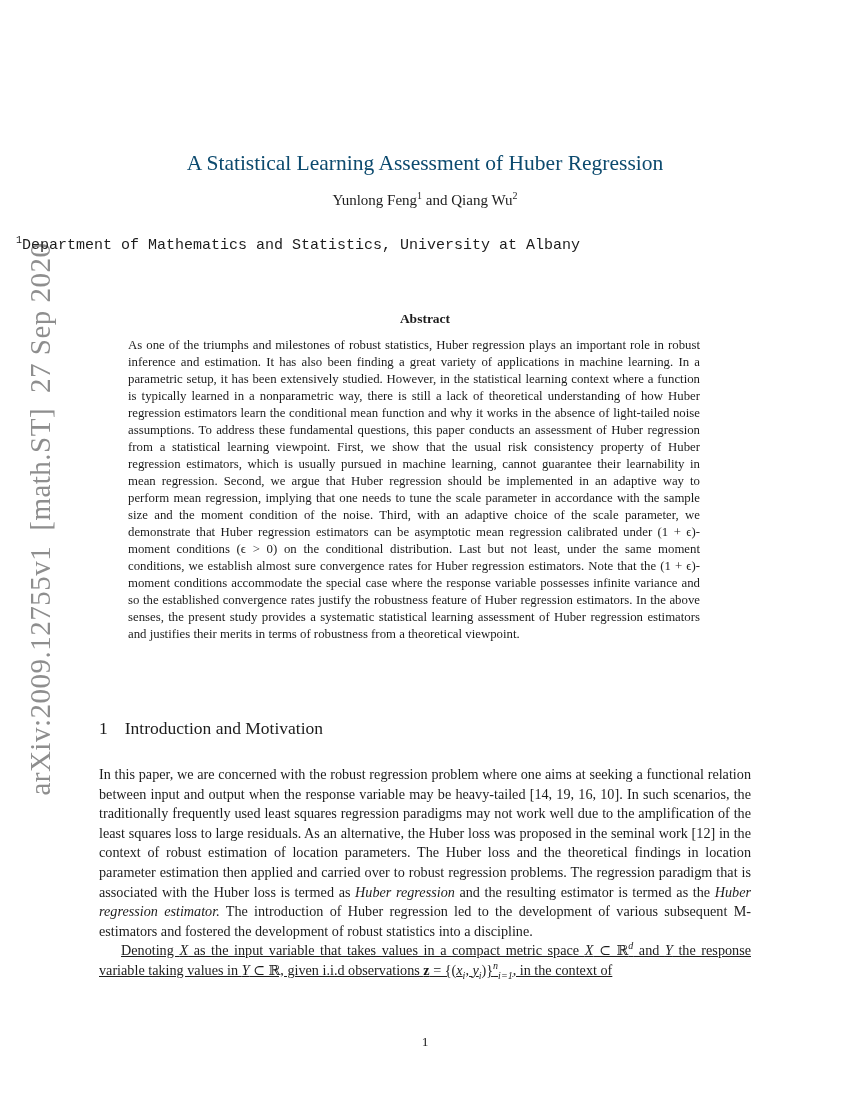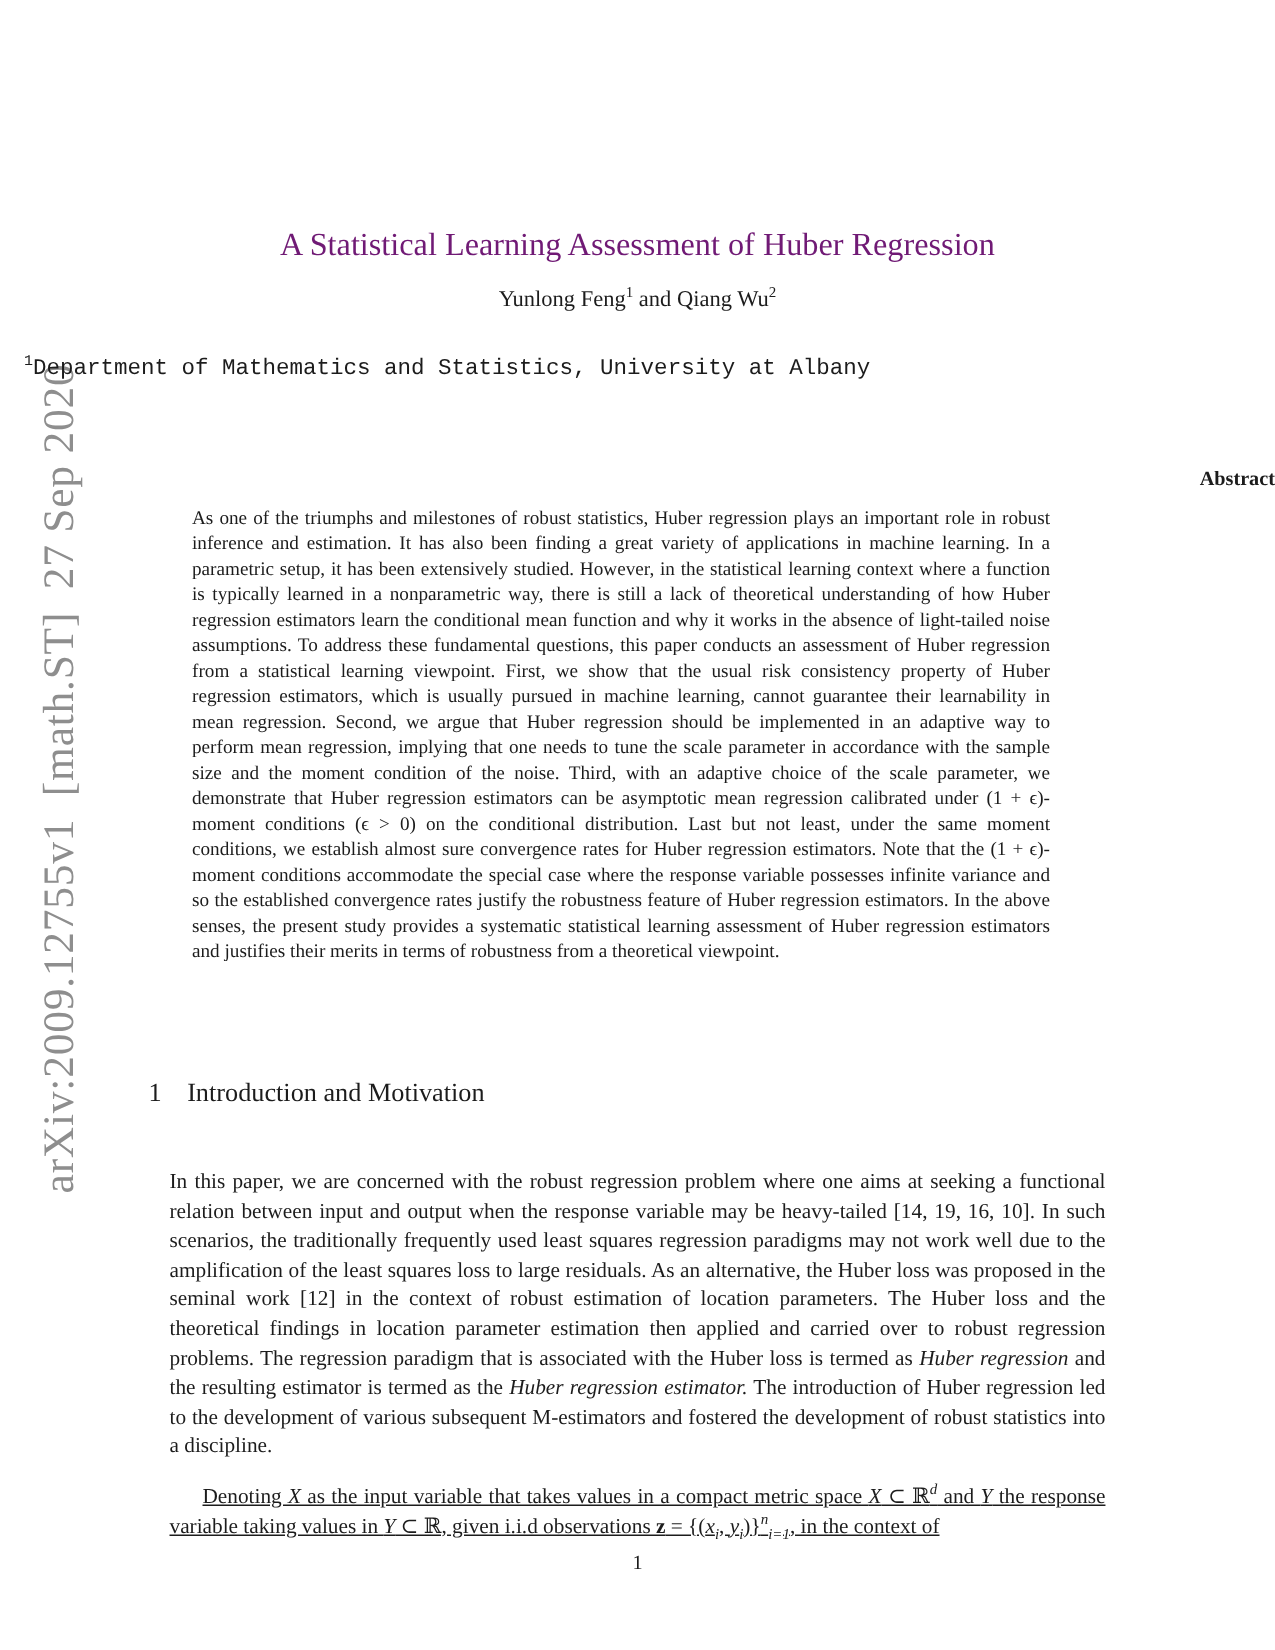--- a/index.html
+++ b/index.html
@@ -12,55 +12,55 @@
 
   .watermark {
     position: absolute; top: 519px; left: 40px;
     transform: translate(-50%, -50%) rotate(-90deg);
     white-space: nowrap;
     font-size: 29px; color: #8e8e8e; letter-spacing: 0.5px;
   }
 
   .title {
     position: absolute; top: 151px; left: 0; width: 100%;
-    text-align: center; font-size: 21.5px; color: #701a75;
+    text-align: center; font-size: 21.5px; color: #0c4a6e;
   }
 
   .authors {
     position: absolute; top: 192px; left: 0; width: 100%;
     text-align: center; font-size: 15px;
   }
   .authors sup, .affil sup { font-size: 10px; vertical-align: super; line-height: 0; }
 
   .affil {
     position: absolute; top: 236px; left: 16px; width: 100%;
     text-align: left; font-size: 15px; line-height: 20.5px; font-family: Liberation Mono, monospace;
   }
 
   .abstract-head {
     position: absolute; top: 311px; left: 0; width: 100%;
-    text-align: right; font-size: 13.5px; font-weight: bold;
+    text-align: center; font-size: 13.5px; font-weight: bold;
   }
 
   .abstract-body {
     position: absolute; top: 337px; left: 128px; width: 572px;
     font-size: 12.8px; line-height: 17px; text-align: justify;
   }
 
   .section-head {
     position: absolute; top: 718px; left: 99px; width: 652px;
     font-size: 17.5px; font-weight: normal;
   }
   .section-head .sec-num { margin-right: 17px; }
 
   .body-text {
     position: absolute; top: 765px; left: 99px; width: 652px;
     font-size: 14.2px; line-height: 19.6px; text-align: justify;
   }
-  .body-text p { margin: 14px; }
+  .body-text p { margin: 0; }
   .body-text p.indent { text-indent: 22px; text-decoration: underline; }
 
   .it { font-style: italic; }
   .bf { font-weight: bold; }
   .math-sup { font-size: 10px; vertical-align: super; line-height: 0; font-style: italic; }
   .math-sub { font-size: 10px; vertical-align: sub; line-height: 0; font-style: italic; }
 
   .page-number {
     position: absolute; top: 1034px; left: 0; width: 100%;
     text-align: center; font-size: 13.5px;

